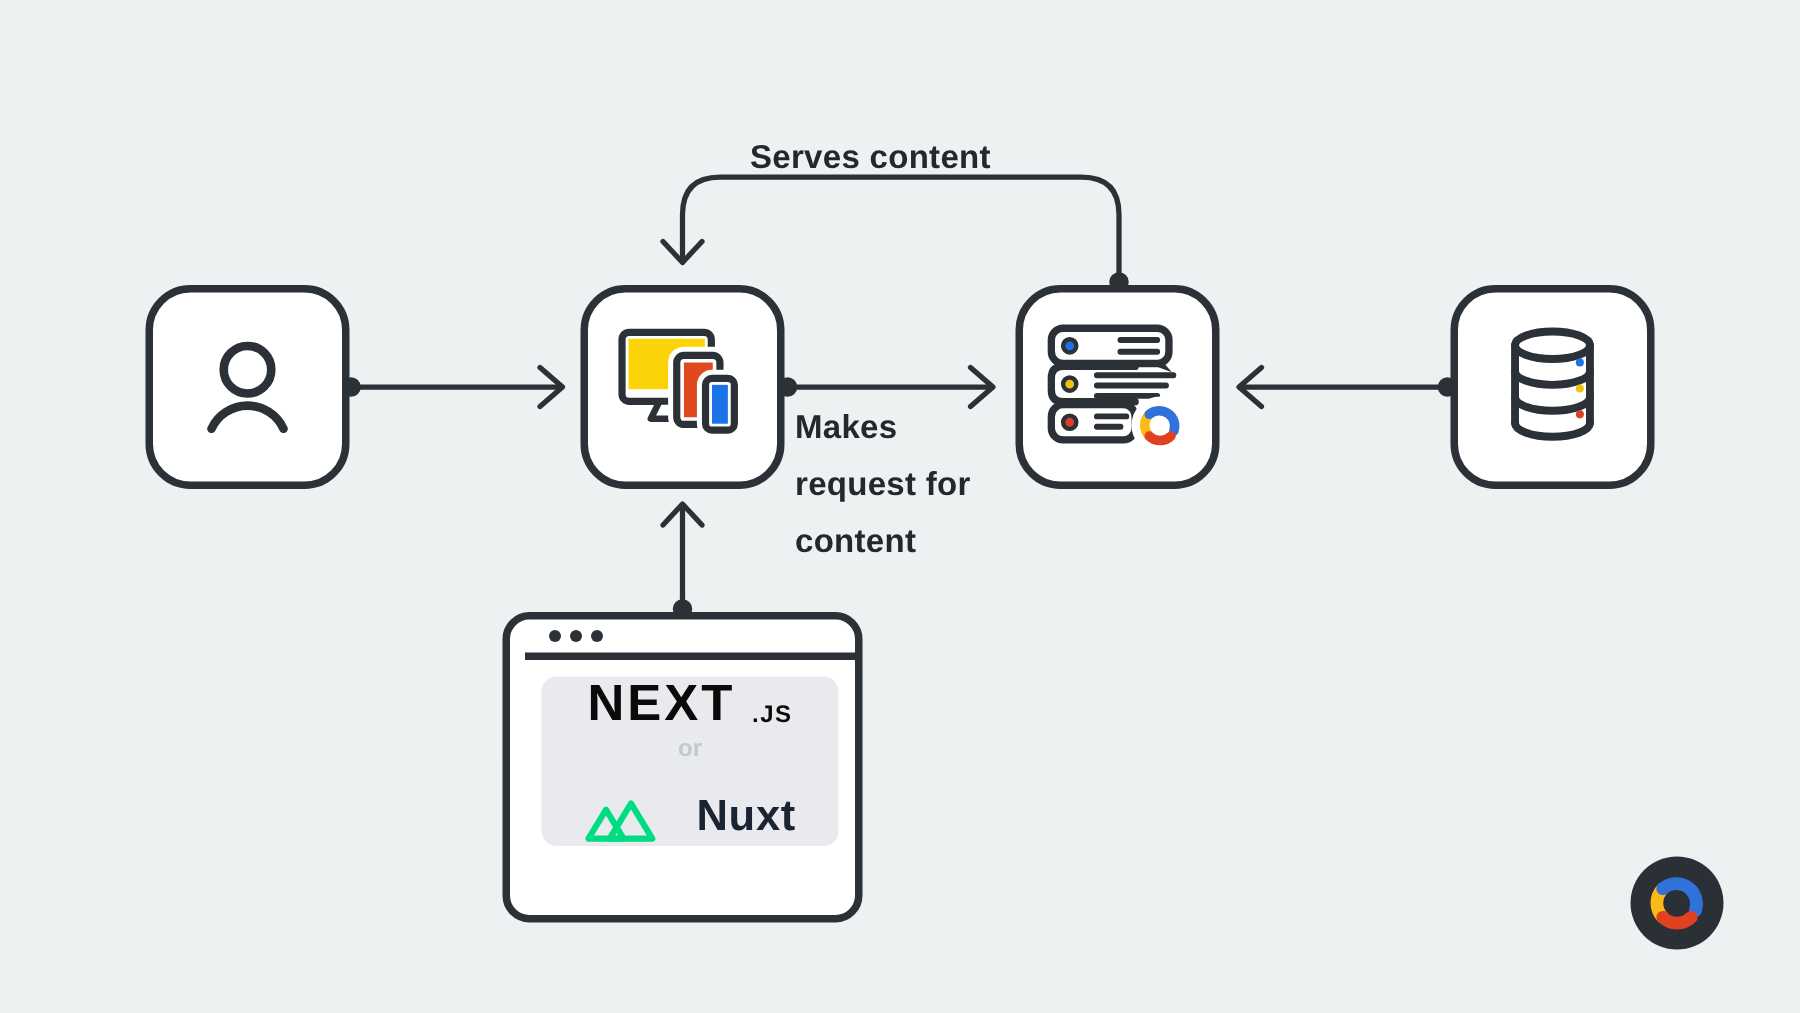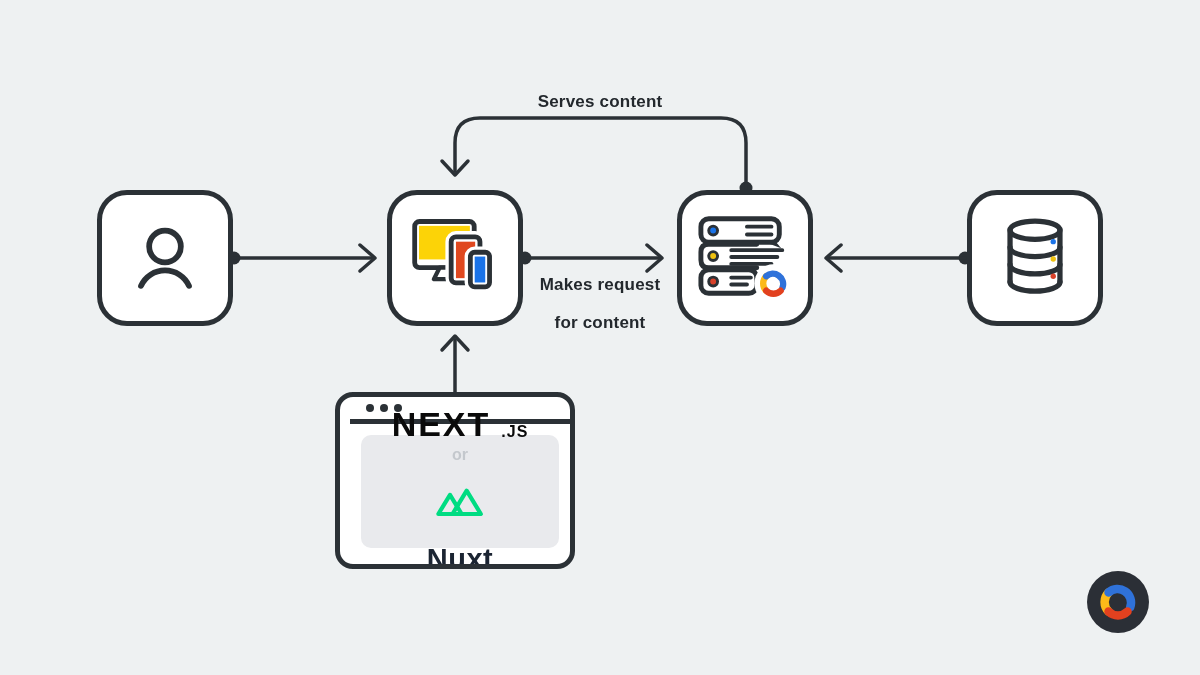--- a/index.html
+++ b/index.html
@@ -15,37 +15,37 @@
   body{font-family:"Liberation Sans",sans-serif;background:var(--bg);overflow:hidden;}
   .stage{position:relative;width:1200px;height:675px;background:var(--bg);}
   .arrow-layer{position:absolute;left:0;top:0;pointer-events:none;}
   .node{position:absolute;width:136px;height:136px;background:var(--box_fill);
         border:5px solid var(--stroke);border-radius:30px;
         display:flex;align-items:center;justify-content:center;}
   .node-user{left:97px;top:190px;}
   .node-devices{left:387px;top:190px;}
   .node-server{left:677px;top:190px;}
   .node-database{left:967px;top:190px;}
-  .flow-label{position:absolute;color:var(--label_text);font-size:17px;font-weight:600;
-              letter-spacing:.2px;text-align:center;}
+  .flow-label{position:absolute;color:var(--label_text);font-size:22px;font-weight:600;
+              letter-spacing:.2px;text-align:left;}
   .label-serves{left:500px;top:92px;width:200px;}
   .label-makes{left:530px;top:266px;width:140px;line-height:38px;}
-  .browser{position:absolute;left:335px;top:392px;width:240px;height:177px;
+  .browser{position:absolute;left:335px;top:408px;width:240px;height:207px;
            background:var(--box_fill);border:5px solid var(--stroke);border-radius:18px;overflow:hidden;padding-left:10px;}
   .browser-header{height:27px;border-bottom:5px solid var(--stroke);
                   display:flex;align-items:center;gap:6px;padding-left:16px;}
   .win-dot{width:8px;height:8px;border-radius:50%;background:var(--stroke);}
   .browser-body{height:135px;padding:11px;}
   .panel{height:100%;background:var(--panel_gray);border-radius:10px;
          display:flex;flex-direction:column;align-items:center;justify-content:center;}
   .nextjs{color:var(--next_black);font-weight:700;font-size:34px;letter-spacing:2px;line-height:1;
           display:flex;align-items:flex-end;}
   .nextjs .js{font-size:16px;letter-spacing:1px;margin-left:11px;line-height:1.2;}
   .or-label{color:var(--or_gray);font-weight:700;font-size:16px;margin:5px 0 16px 0;}
-  .nuxt-row{display:flex;align-items:center;gap:25px;flex-direction:column;}
+  .nuxt-row{display:flex;align-items:center;gap:25px;}
   .nuxt-text{color:var(--nuxt_dark);font-weight:700;font-size:29px;letter-spacing:.5px;}
   .footer-logo{position:absolute;left:1086px;top:570px;width:64px;height:64px;}
 </style>
 </head>
 <body>
 
 <div class="stage">
 
   <svg class="arrow-layer" width="1200" height="675" viewBox="0 0 1200 675" fill="none" stroke="var(--stroke)" stroke-width="3.5" stroke-linecap="round" stroke-linejoin="round">
     <g>

